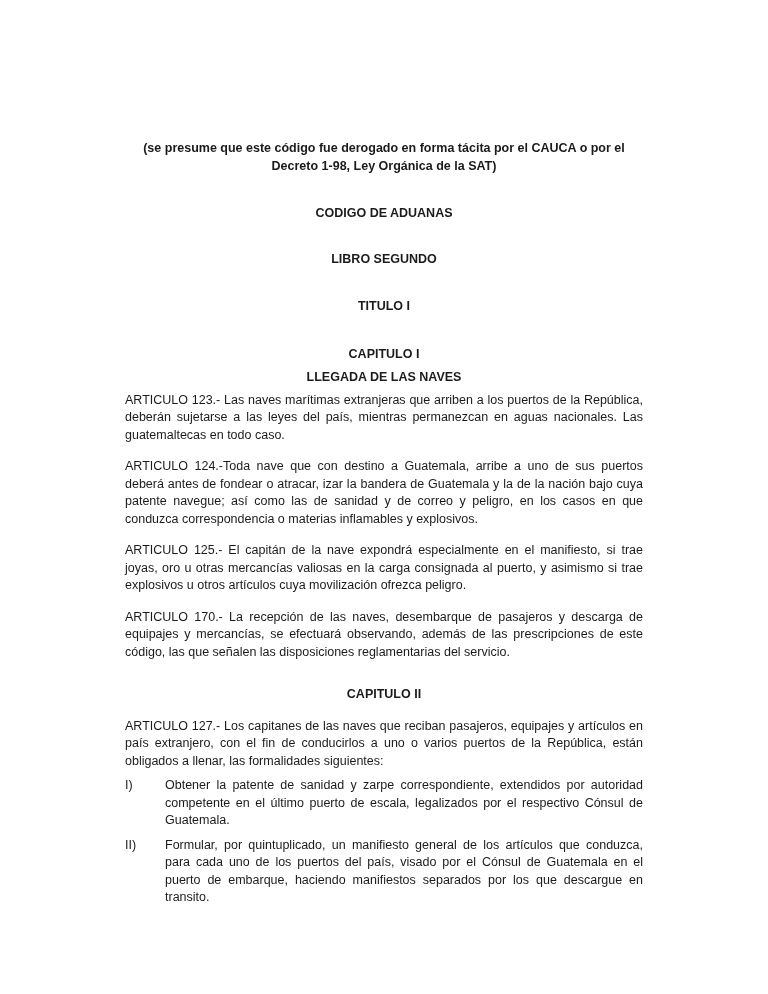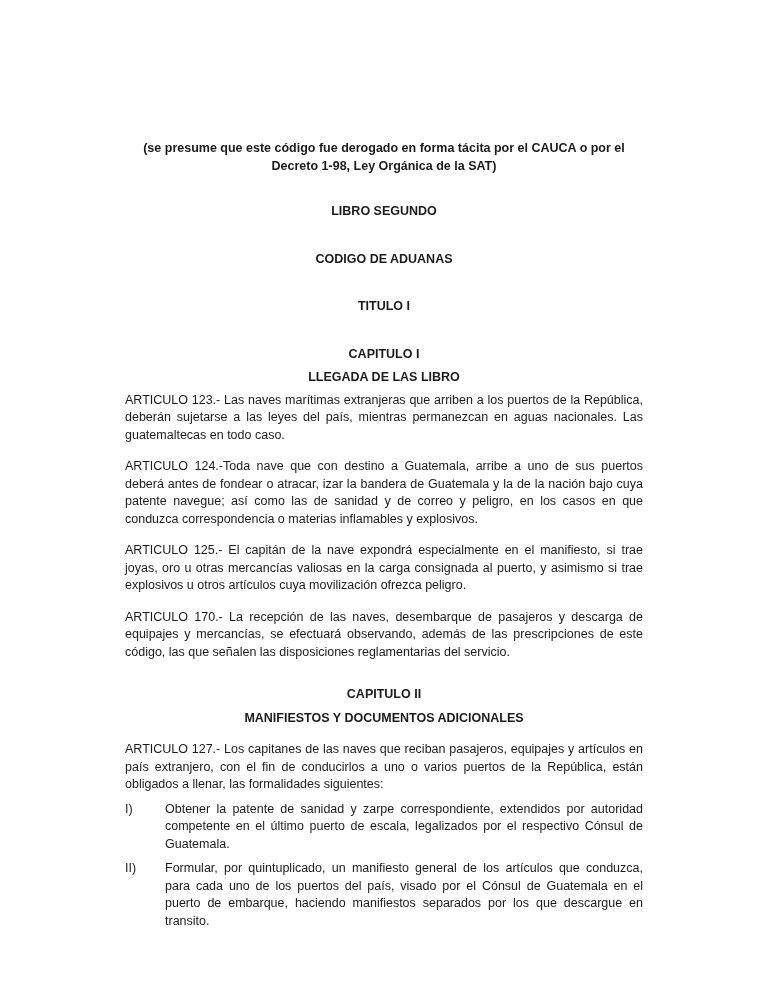--- a/index.html
+++ b/index.html
@@ -52,39 +52,38 @@
     top: 0;
   }
 </style>
 </head>
 <body>
 
 <div class="page">
 
   <p class="bold-center note">(se presume que este código fue derogado en forma tácita por el CAUCA o por el Decreto 1-98, Ley Orgánica de la SAT)</p>
 
+  <p class="bold-center doc-title">CODIGO DE ADUANAS</p>
+
   <p class="bold-center h-group">LIBRO SEGUNDO</p>
-
-  <p class="bold-center doc-title">CODIGO DE ADUANAS</p>
 
   <p class="bold-center h-group-mid">TITULO I</p>
 
   <p class="bold-center h-group-mid">CAPITULO I</p>
-  <p class="bold-center h-sub">LLEGADA DE LAS LIBRO</p>
+  <p class="bold-center h-sub">LLEGADA DE LAS NAVES</p>
 
   <p class="article first-article">ARTICULO 123.- Las naves marítimas extranjeras que arriben a los puertos de la República, deberán sujetarse a las leyes del país, mientras permanezcan en aguas nacionales. Las guatemaltecas en todo caso.</p>
 
   <p class="article">ARTICULO 124.-Toda nave que con destino a Guatemala, arribe a uno de sus puertos deberá antes de fondear o atracar, izar la bandera de Guatemala y la de la nación bajo cuya patente navegue; así como las de sanidad y de correo y peligro, en los casos en que conduzca correspondencia o materias inflamables y explosivos.</p>
 
   <p class="article">ARTICULO 125.- El capitán de la nave expondrá especialmente en el manifiesto, si trae joyas, oro u otras mercancías valiosas en la carga consignada al puerto, y asimismo si trae explosivos u otros artículos cuya movilización ofrezca peligro.</p>
 
   <p class="article">ARTICULO 170.- La recepción de las naves, desembarque de pasajeros y descarga de equipajes y mercancías, se efectuará observando, además de las prescripciones de este código, las que señalen las disposiciones reglamentarias del servicio.</p>
 
   <p class="bold-center h-group chapter2">CAPITULO II</p>
-  <p class="bold-center h-sub">MANIFIESTOS Y DOCUMENTOS ADICIONALES</p>
 
   <p class="article">ARTICULO 127.- Los capitanes de las naves que reciban pasajeros, equipajes y artículos en país extranjero, con el fin de conducirlos a uno o varios puertos de la República, están obligados a llenar, las formalidades siguientes:</p>
 
   <div class="list">
     <div class="list-item">
       <span class="list-marker">I)</span>
       <span>Obtener la patente de sanidad y zarpe correspondiente, extendidos por autoridad competente en el último puerto de escala, legalizados por el respectivo Cónsul de Guatemala.</span>
     </div>
     <div class="list-item">
       <span class="list-marker">II)</span>

